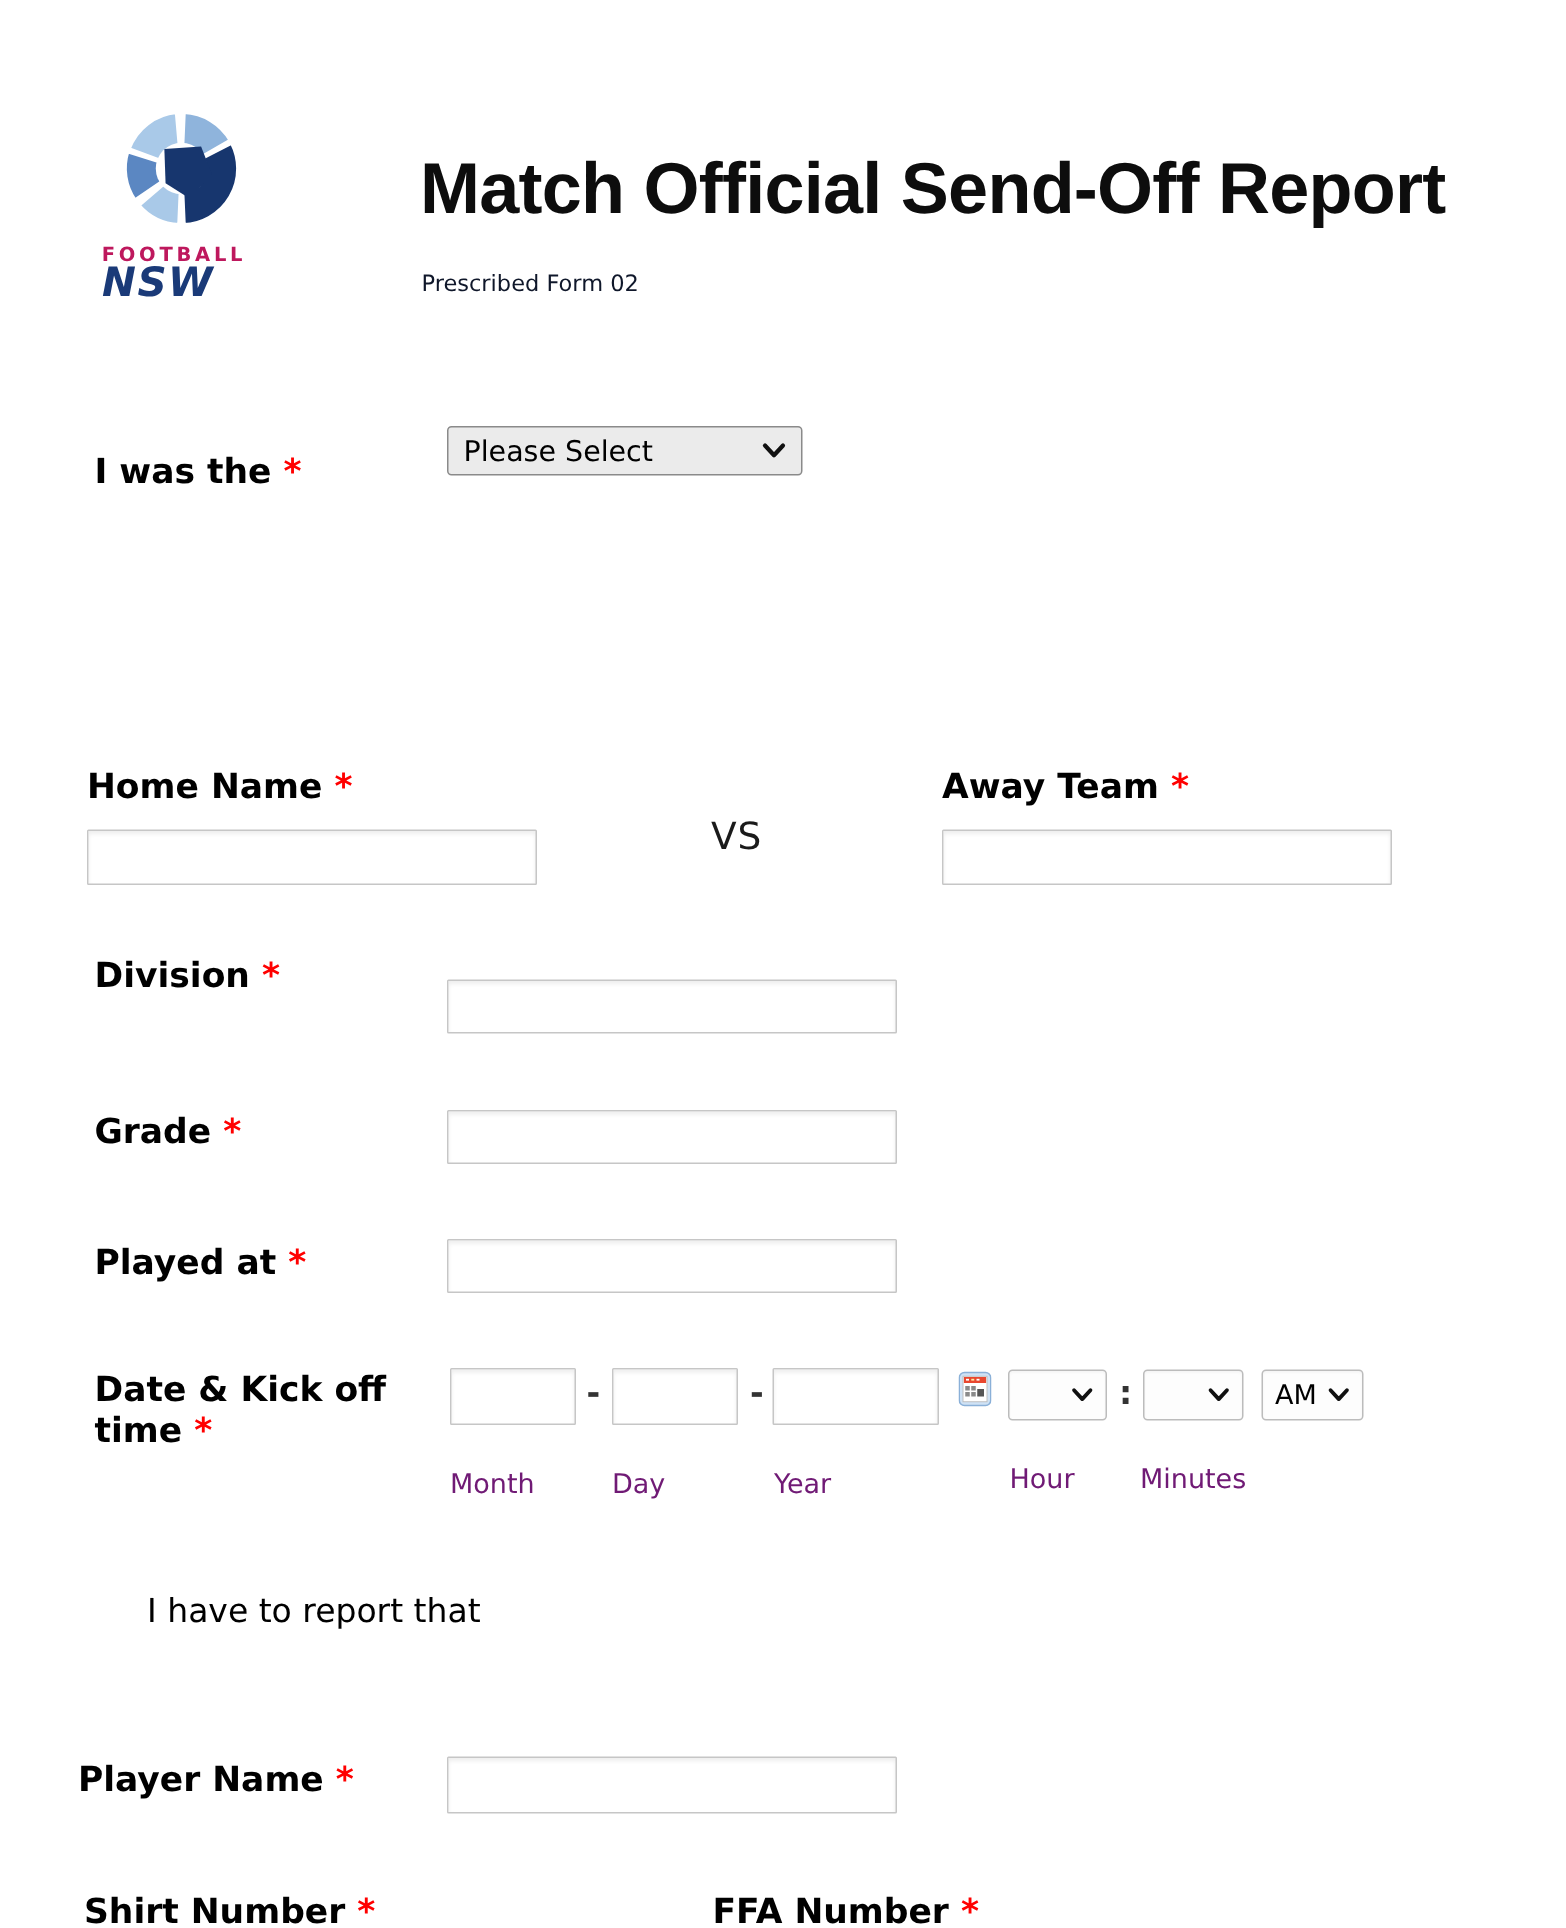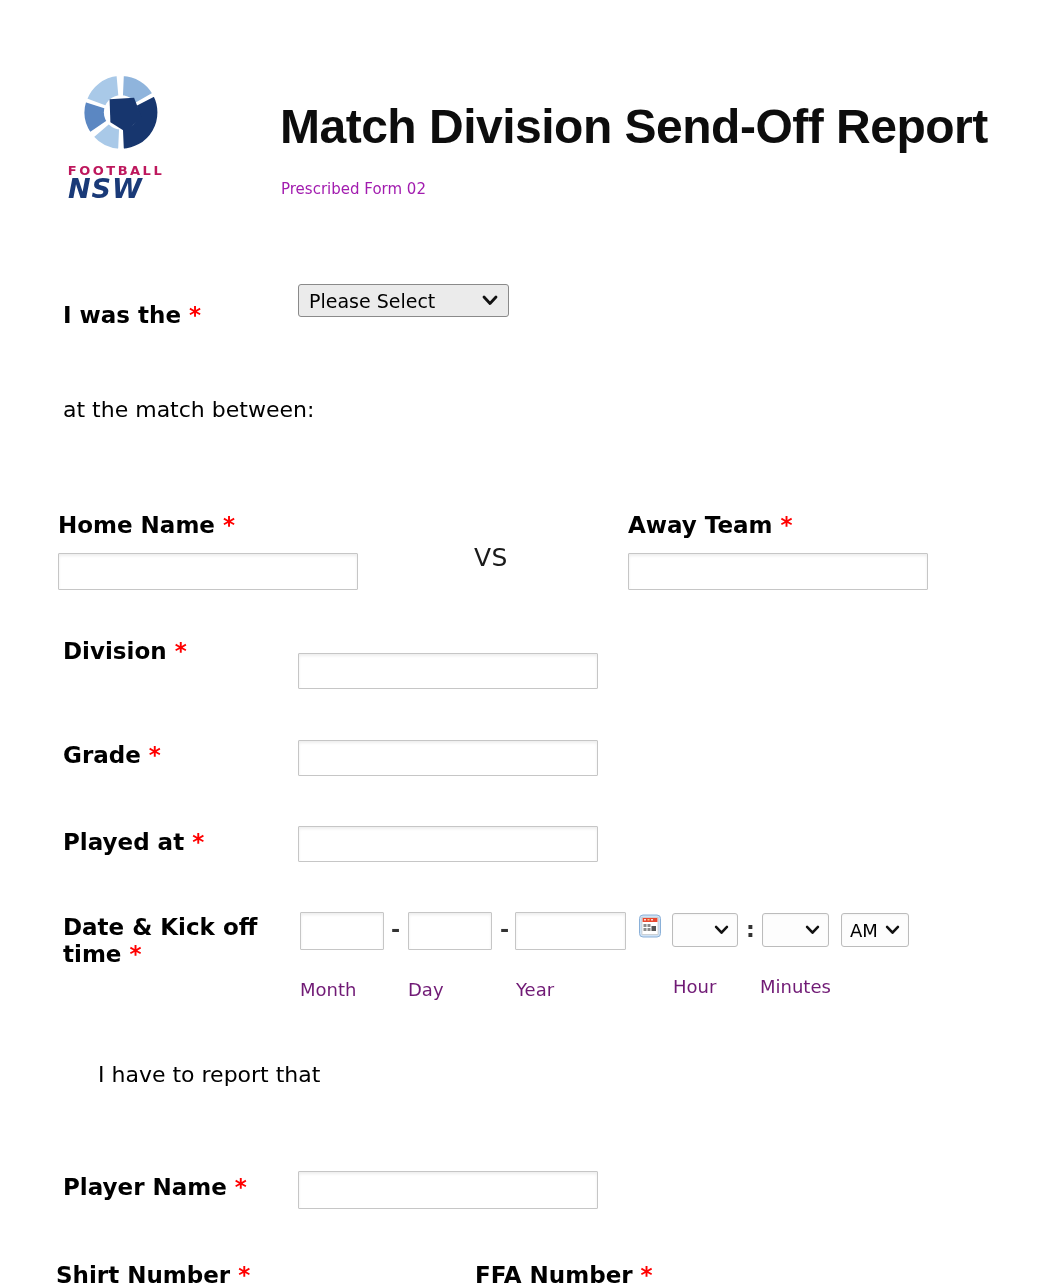--- a/index.html
+++ b/index.html
@@ -16,21 +16,21 @@
 
   
   .page-title {
     font-family: "Liberation Sans", sans-serif;
     font-weight: bold;
     font-size: 48px;
     color: #0d0d0d;
     white-space: nowrap;
     letter-spacing: -0.5px;
   }
-  .page-subtitle { font-size: 15px; color: #a21caf; }
+  .page-subtitle { font-size: 15px; color: #0f172a; }
 
   .logo-word1 {
     font-size: 13px; font-weight: bold; color: #be185d;
     letter-spacing: 2.5px; text-align: center; width: 112px;
   }
   .logo-word2 {
     font-size: 27px; font-weight: bold; font-style: italic;
     color: #1a3a78; letter-spacing: 1px; width: 96px;
   }
 
@@ -94,35 +94,34 @@
         <path d="M50,47 L15,77 A46,46 0 0 0 48,93 Z" fill="#a9c9e8"></path>
         <path d="M50,47 L52,93 A46,46 0 0 0 91,26 Z" fill="#17366e"></path>
       </g>
       <circle cx="50" cy="47" r="21" fill="#ffffff"></circle>
       <path d="M36,31 L66,29 L75,52 L56,71 L37,59 Z" fill="#17366e"></path>
     </svg>
   </div>
   <div class="abs logo-word1" style="left:60px; top:163px;">FOOTBALL</div>
   <div class="abs logo-word2" style="left:68px; top:173px;">NSW</div>
 
-  <div class="abs page-title" style="left:280px; top:99px;">Match Division Send-Off Report</div>
+  <div class="abs page-title" style="left:280px; top:99px;">Match Official Send-Off Report</div>
   <div class="abs page-subtitle" style="left:281px; top:180px;">Prescribed Form 02</div>
 
   <div class="abs label" style="left:63px; top:302px;">
     <span>I was the</span>
     <span class="req">*</span>
   </div>
-  <div class="select select-main" style="left:298px; top:284px; width:211px; height:33px;text-align:right;">
+  <div class="select select-main" style="left:298px; top:284px; width:237px; height:33px;text-align:right;">
     <span>Please Select</span>
     <svg width="16" height="11" viewBox="0 0 16 11">
       <path d="M2 2 L8 8.5 L14 2" fill="none" stroke="#111" stroke-width="2.8" stroke-linecap="round" stroke-linejoin="round"></path>
     </svg>
   </div>
 
-  <div class="abs plain" style="left:63px; top:397px;">at the match between:</div>
 
   <div class="abs label" style="left:58px; top:512px;">
     <span>Home Name</span>
     <span class="req">*</span>
   </div>
   <input type="text" class="text-input" style="left: 58px; top: 553px; width: 300px; height: 37px;">
 
   <div class="abs vs-text" style="left:474px; top:543px;">VS</div>
 
   <div class="abs label" style="left:628px; top:512px;">
@@ -200,21 +199,21 @@
   </div>
 
   <div class="abs hint" style="left:300px; top:955px;">Month</div>
   <div class="abs hint" style="left:408px; top:955px;text-align:right;">Day</div>
   <div class="abs hint" style="left:516px; top:955px;">Year</div>
   <div class="abs hint" style="left:673px; top:952px;">Hour</div>
   <div class="abs hint" style="left:760px; top:952px;">Minutes</div>
 
   <div class="abs plain" style="left:63px; top:1062px;margin-left:35px;">I have to report that</div>
 
-  <div class="abs label" style="left:63px; top:1174px;text-align:center;">
+  <div class="abs label" style="left:52px; top:1174px;text-align:center;">
     <span>Player Name</span>
     <span class="req">*</span>
   </div>
   <input type="text" class="text-input" style="left: 298px; top: 1171px; width: 300px; height: 38px;">
 
   <div class="abs label" style="left:56px; top:1262px;">
     <span>Shirt Number</span>
     <span class="req">*</span>
   </div>
   <div class="abs label" style="left:475px; top:1262px;">

